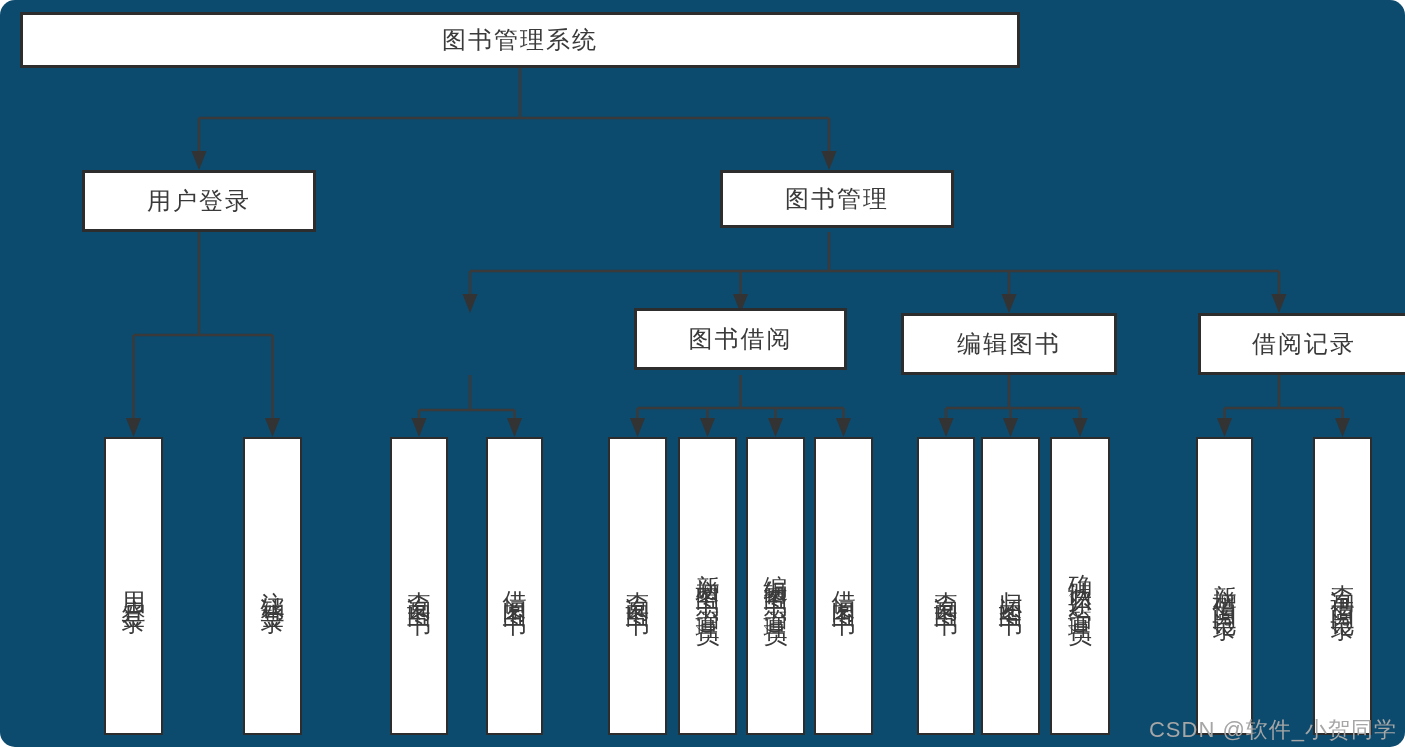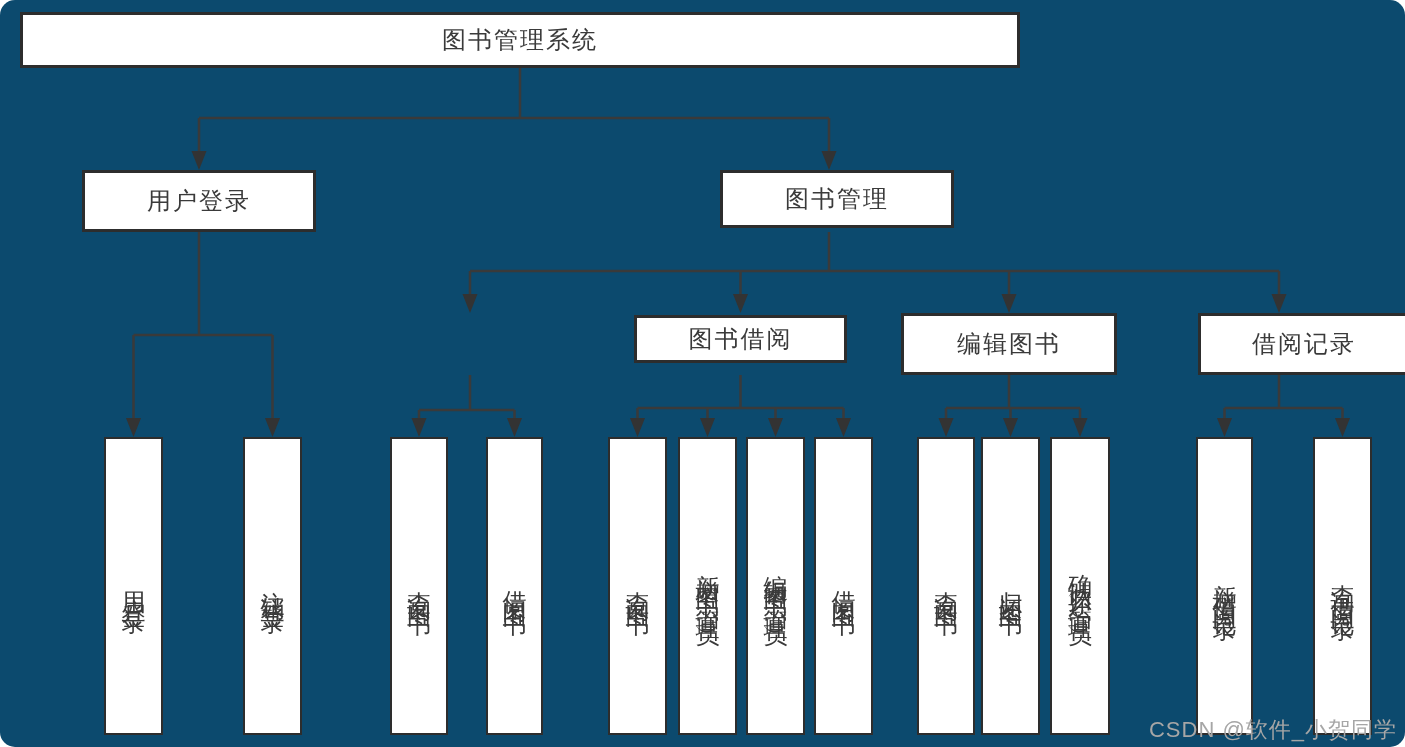--- a/index.html
+++ b/index.html
@@ -109,21 +109,21 @@
     <span class="lbl">图书管理系统</span>
   </div>
 
   <div class="node h" style="left:82px; top:170px; width:234px; height:62px;">
     <span class="lbl">用户登录</span>
   </div>
   <div class="node h" style="left:712px; top:170px; width:234px; height:58px;margin-left:8px;">
     <span class="lbl">图书管理</span>
   </div>
 
-  <div class="node h" style="left:634px; top:315px; width:213px; height:48px;font-family:Liberation Serif, serif;">
+  <div class="node h" style="left:634px; top:308px; width:213px; height:62px;font-family:Liberation Serif, serif;">
     <span class="lbl">图书借阅</span>
   </div>
   <div class="node h" style="left:901px; top:313px; width:216px; height:62px;">
     <span class="lbl">编辑图书</span>
   </div>
   <div class="node h" style="left:1198px; top:313px; width:212px; height:62px;">
     <span class="lbl">借阅记录</span>
   </div>
 
   <div class="node v" style="left:104px; width:59px;">

